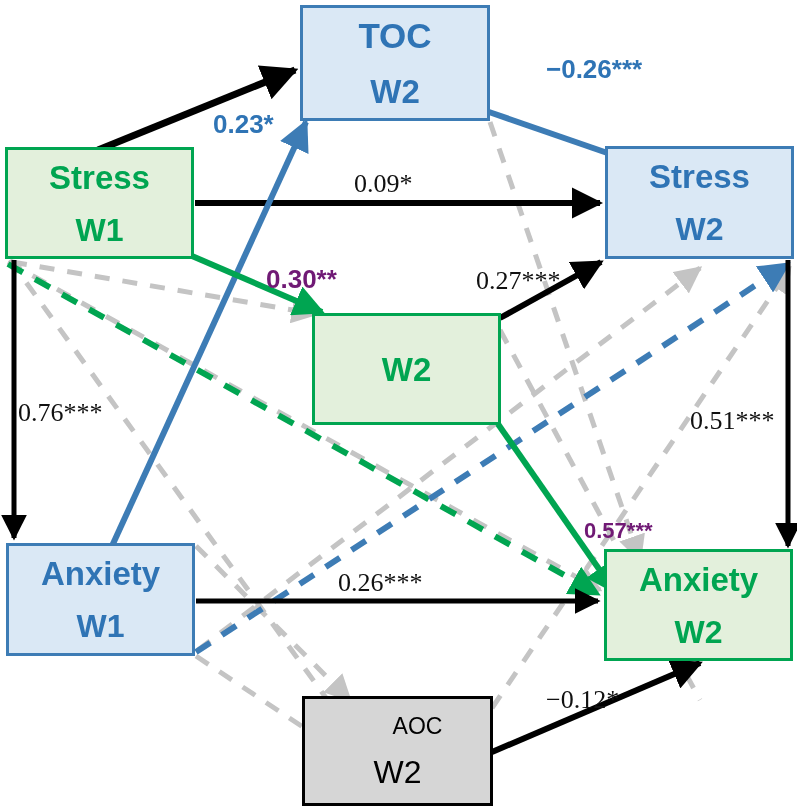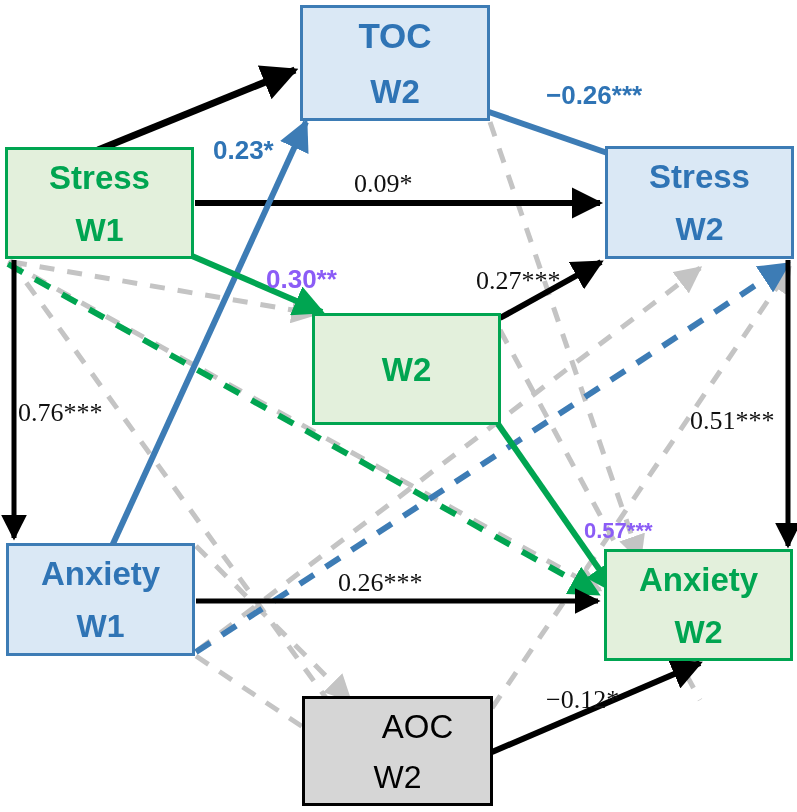--- a/index.html
+++ b/index.html
@@ -78,24 +78,23 @@
   }
   .lbl-black {
     color: #111111;
     font-family: "Liberation Serif", serif;
     font-weight: normal;
   }
   .lbl-blue {
     color: #2f74b5;
     font-family: "Liberation Sans", sans-serif;
     font-weight: bold;
-    margin-top: 26px;
   }
   .lbl-green {
-    color: #8b5cf6;
+    color: #701a75;
     font-family: "Liberation Sans", sans-serif;
     font-weight: bold;
   }
 </style>
 </head>
 <body>
 
 <div id="diagram-root">
 
   <svg id="path-canvas" viewBox="0 0 797 812">
@@ -178,21 +177,21 @@
     <span class="node-line" style="font-size:33px; margin-bottom:20px;">Anxiety</span>
     <span class="node-line" style="font-size:32px;">W1</span>
   </div>
 
   <div class="node-box node-green" style="left:604px; top:549px; width:189px; height:112px;">
     <span class="node-line" style="font-size:33px; margin-bottom:20px;">Anxiety</span>
     <span class="node-line" style="font-size:32px;">W2</span>
   </div>
 
   <div class="node-box node-gray" style="left:302px; top:696px; width:191px; height:110px;">
-    <span class="node-line" style="font-size:33px; margin-bottom:18px;margin-left:40px;">AOC</span>
+    <span class="node-line" style="font-size:23px; margin-bottom:18px;margin-left:40px;">AOC</span>
     <span class="node-line" style="font-size:32px;">W2</span>
   </div>
 
 
   <div class="edge-label lbl-blue" style="left:213px; top:111px; font-size:26px;">0.23*</div>
 
   <div class="edge-label lbl-blue" style="left:546px; top:56px; font-size:26px;">−0.26***</div>
 
   <div class="edge-label lbl-black" style="left:354px; top:171px; font-size:26px;">0.09*</div>
 

